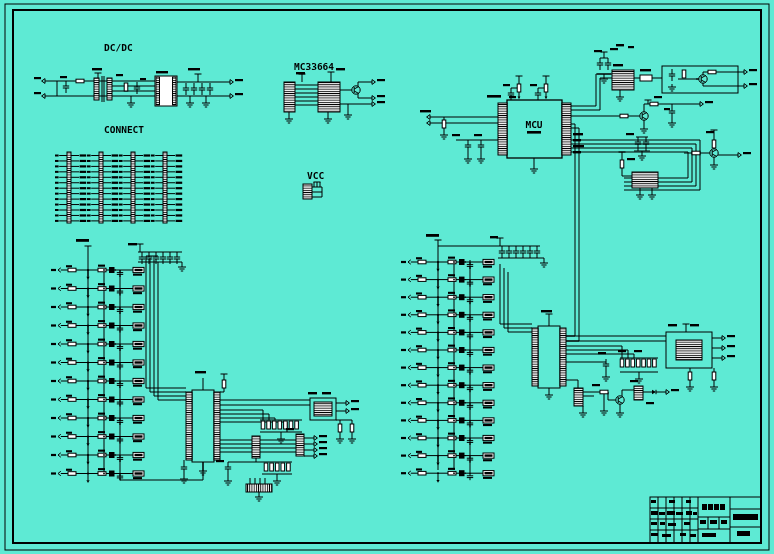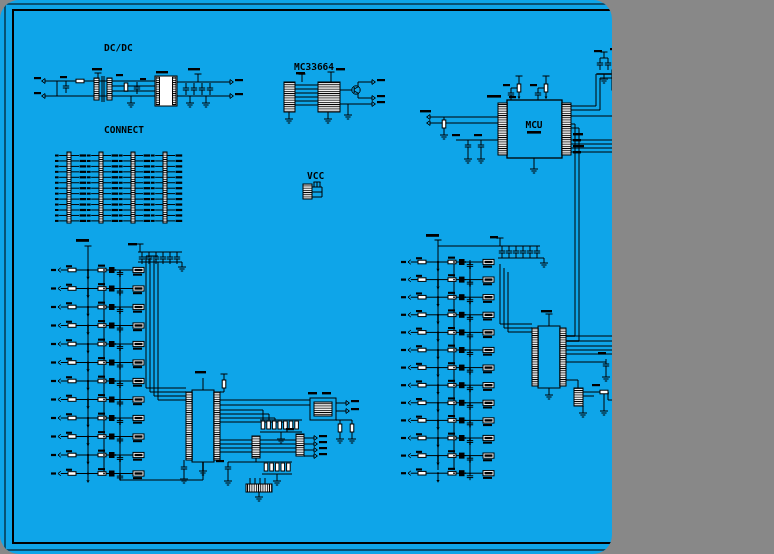--- a/index.html
+++ b/index.html
@@ -1,16 +1,16 @@
 <!DOCTYPE html>
 <html><head>
 <meta charset="utf-8">
 <style>
   html,body{margin:0;padding:0;background:#888;}
-  #sheet{position:relative;width:612px;height:554px;background:#0ea5e9;overflow:hidden;border-radius:19px;}
+  #sheet{position:relative;width:774px;height:554px;background:#5eead4;overflow:hidden;}
   svg{position:absolute;left:0;top:0;}
   .w{stroke:#000;fill:none;stroke-width:1;}
   .w2{stroke:#000;fill:none;stroke-width:2;}
   .c{stroke:#000;fill:#fff;stroke-width:1;}
   .hp{stroke:#000;stroke-width:1;fill:url(#ph);}
   .vp{stroke:#000;stroke-width:1;fill:url(#pv);}
   .sm{fill:#000;}
   .b{fill:#000;}
   .d{fill:#000;}
   .t{fill:#000;}

